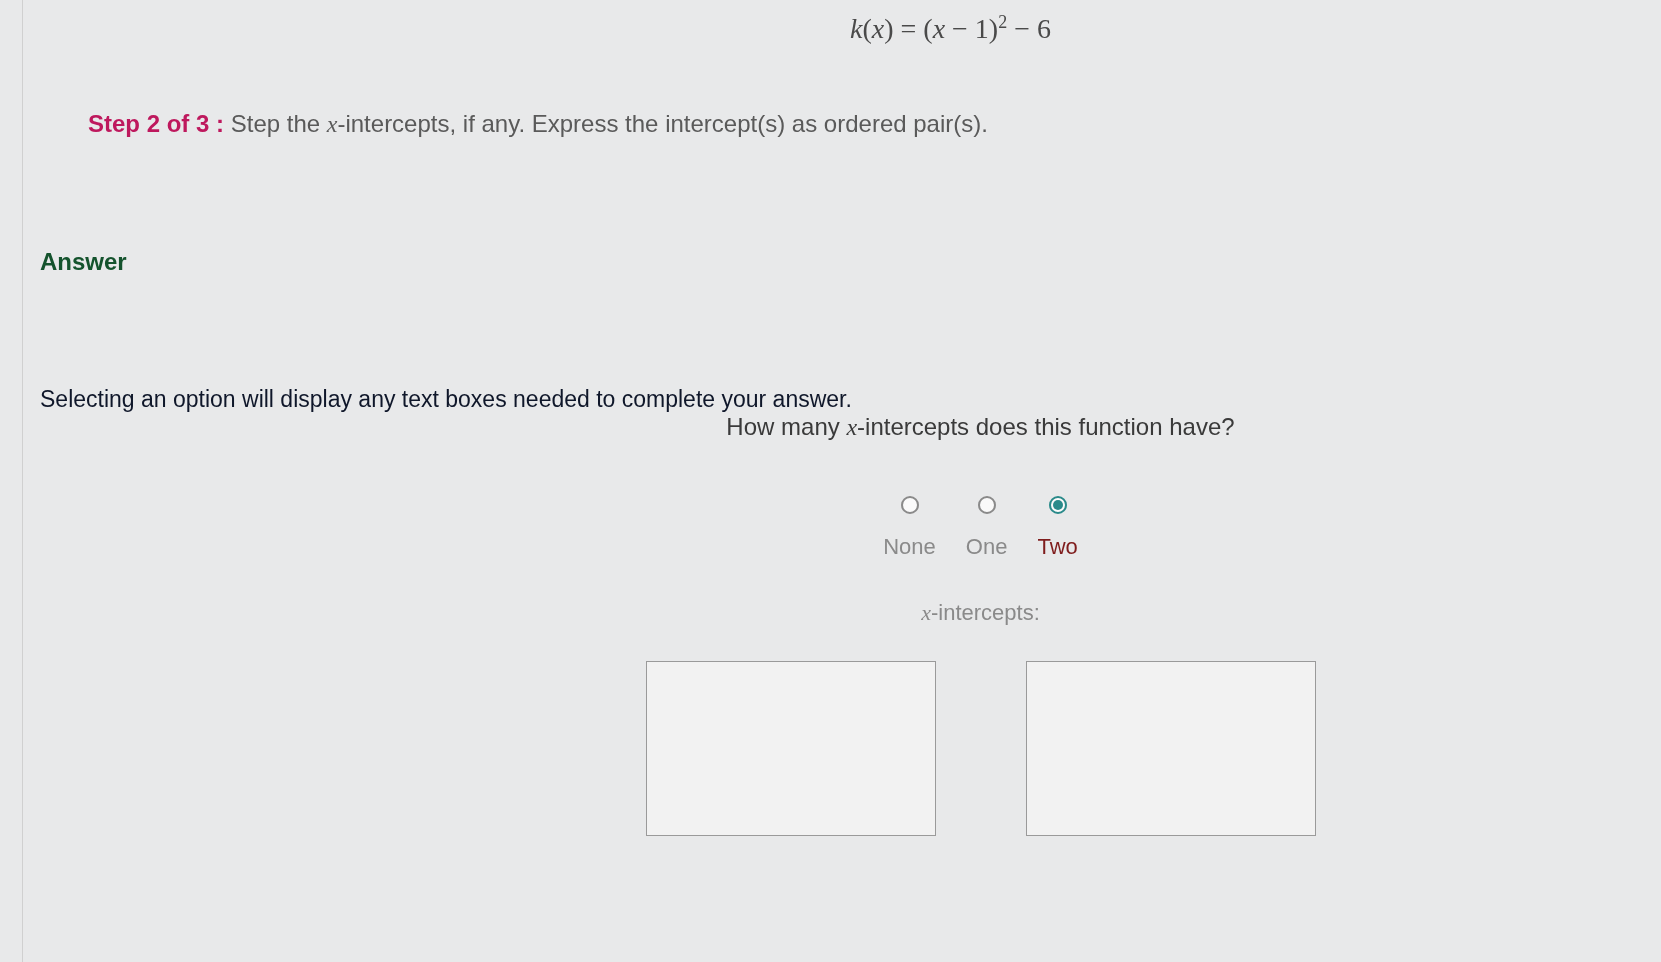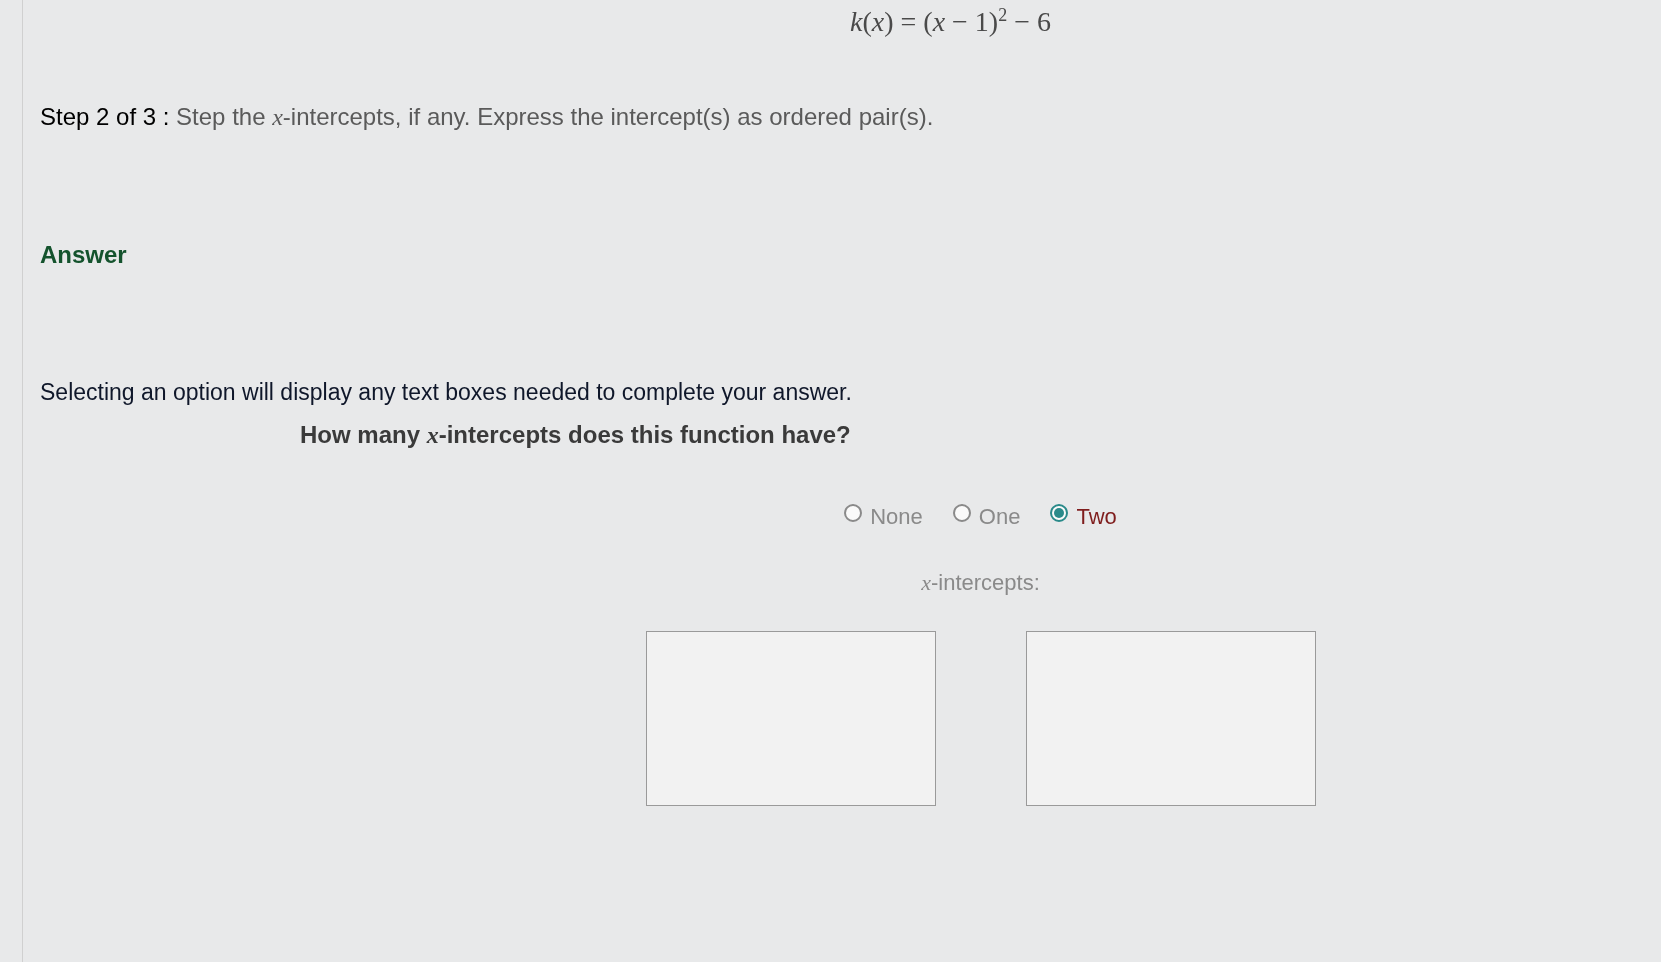--- a/index.html
+++ b/index.html
@@ -11,79 +11,83 @@
       font-family: 'Helvetica Neue', Arial, sans-serif;
       background: #e8e9ea;
       width: 1661px;
       height: 962px;
       color: #5a5a5a;
       position: relative;
       padding-left: 40px;
     }
     .equation-area {
       text-align: center;
-      padding-top: 5px;
+      padding-top: 12px;
       font-family: 'Times New Roman', serif;
       font-size: 28px;
       color: #4a4a4a;
       font-style: italic;
       padding-left: 200px;
     }
     .equation-area .normal {
       font-style: normal;
     }
     .equation-area sup {
       font-size: 18px;
     }
     .step-line {
       margin-top: 65px;
       font-size: 24px;
       color: #5a5a5a;
     }
     .step-line .bold {
-      font-weight: 400;
-      color: #000000;
+      font-weight: 700;
+      color: #be185d;
+      margin-left: 48px;
     }
     .step-line .italic-x {
       font-style: italic;
       font-family: 'Times New Roman', serif;
     }
     .answer-heading {
       margin-top: 110px;
       font-size: 24px;
       font-weight: 700;
       color: #14532d;
     }
     .hint-line {
       margin-top: 110px;
       font-size: 23px;
       color: #0f172a;
     }
     .question-line {
-      margin-top: 15px;
+      margin-top: 0;
       font-size: 24px;
       color: #3a3a3a;
-      font-weight: 700;
+      font-weight: 400;
+      text-align: center;
       padding-left: 260px;
     }
     .question-line .italic-x {
       font-style: italic;
       font-family: 'Times New Roman', serif;
     }
     .radio-row {
       margin-top: 55px;
       display: flex;
       justify-content: center;
       gap: 30px;
       padding-left: 260px;
     }
     .radio-option {
       display: flex;
-      gap: 8px;
+      align-items: center;
+      gap: 20px;
       cursor: pointer;
+      flex-direction: column;
     }
     .radio-circle {
       width: 18px;
       height: 18px;
       border-radius: 50%;
       border: 2px solid #8a8a8a;
       display: flex;
       align-items: center;
       justify-content: center;
       background: #fafafa;

